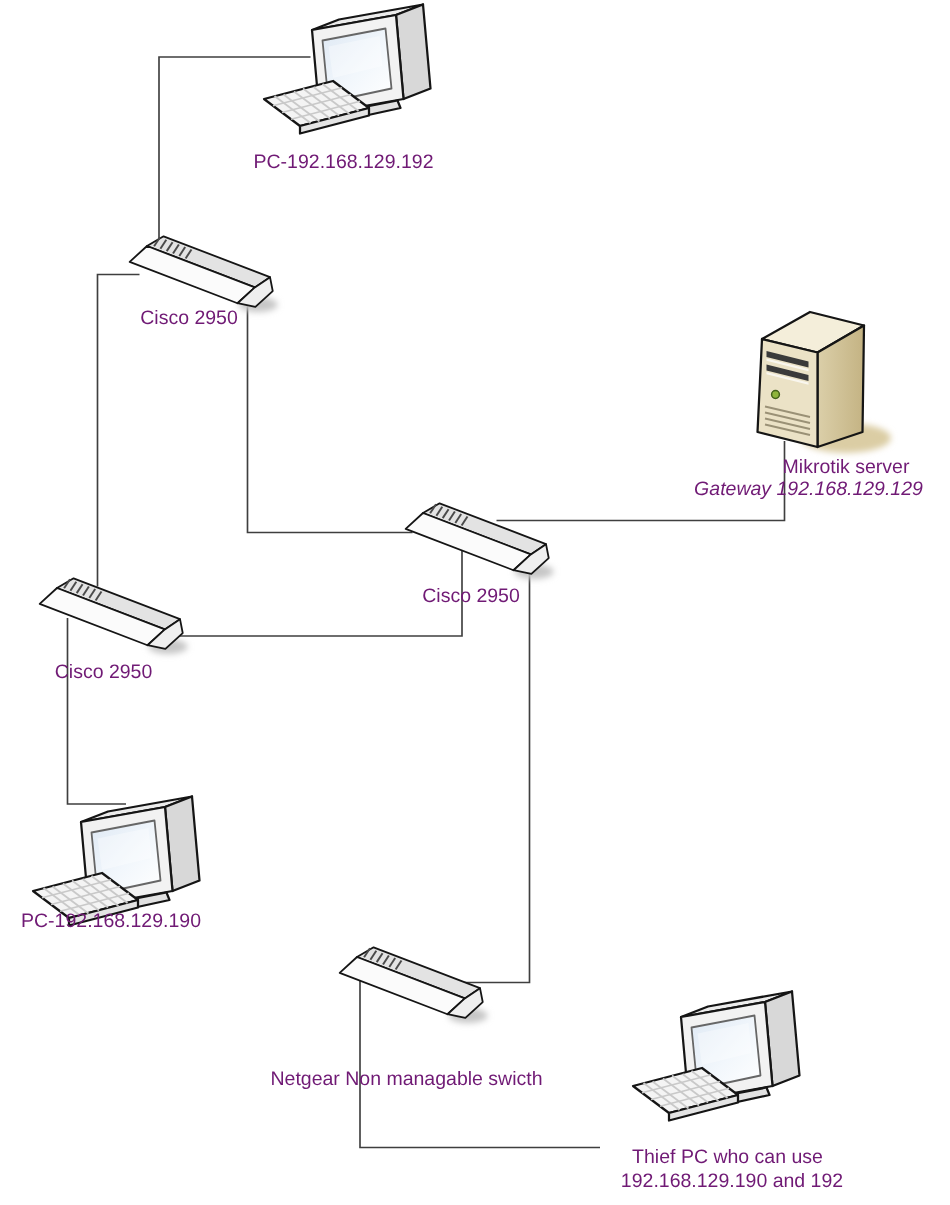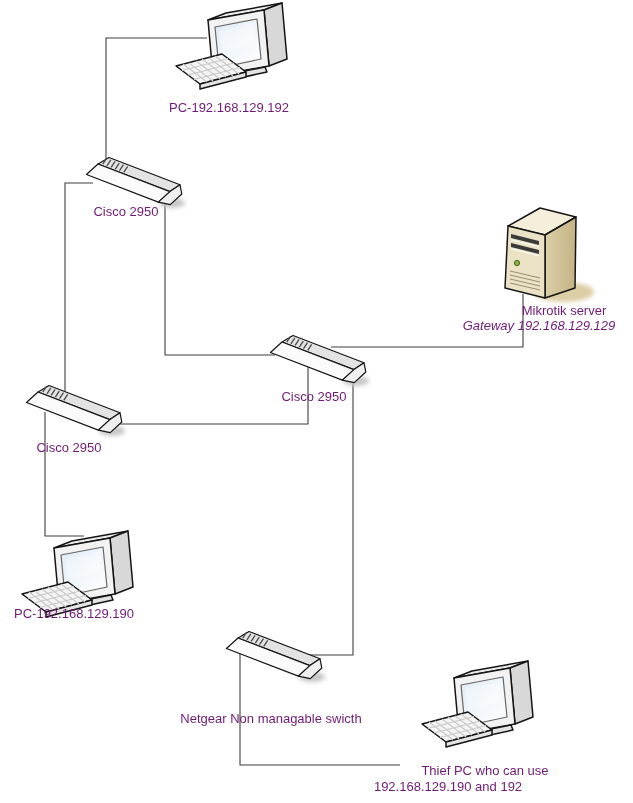--- a/index.html
+++ b/index.html
@@ -131,15 +131,15 @@
 
   <div class="lbl" style="left:314px;top:389px;">Cisco 2950</div>
 
   <div class="lbl" style="left:69px;top:440px;">Cisco 2950</div>
 
   <div class="lbl" style="left:74px;top:606px;">PC-192.168.129.190</div>
 
   <div class="lbl" style="left:271px;top:683px;margin-top:28px;">Netgear Non managable swicth</div>
 
   <div class="lbl" style="left:485px;top:763px;text-align:center;">Thief PC who can use</div>
-  <div class="lbl" style="left:448px;top:779px;text-align:right;">192.168.129.190 and 192</div>
+  <div class="lbl" style="left:488px;top:779px;text-align:right;">192.168.129.190 and 192</div>
 
 </div>
 
 </body></html>

